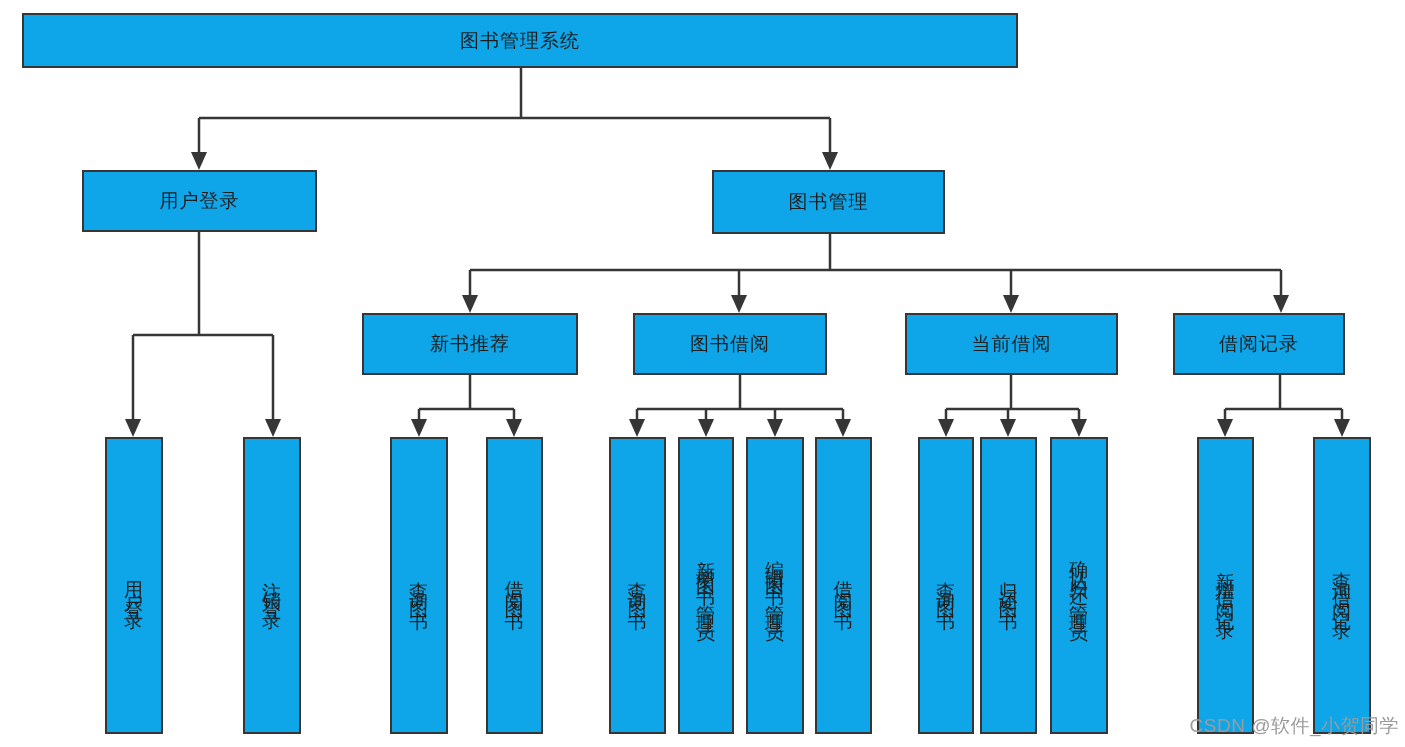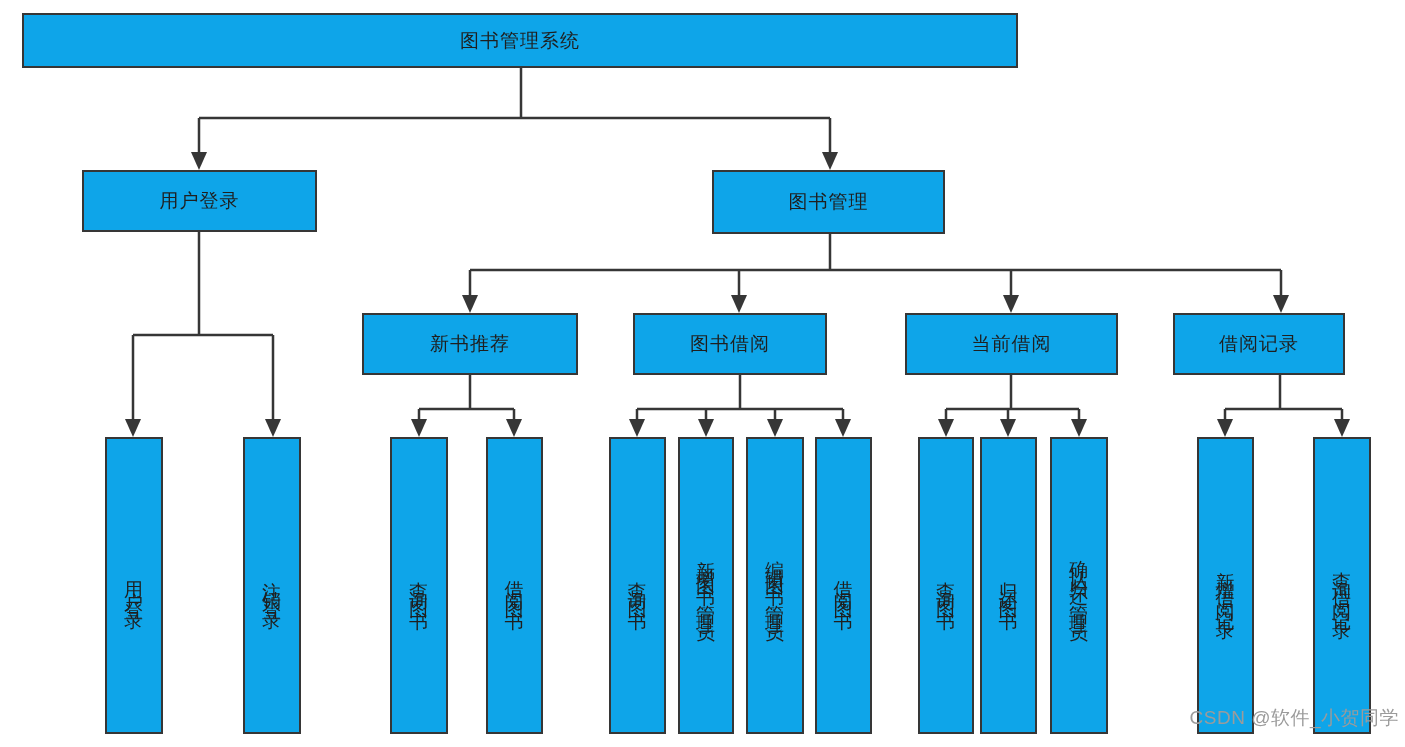--- a/index.html
+++ b/index.html
@@ -34,21 +34,21 @@
   .vnode .vlabel{
     writing-mode:vertical-rl;
     text-orientation:mixed;
     letter-spacing:10px;
     white-space:nowrap;
     line-height:1;
   }
   .vnode .vlabel.tight{letter-spacing:9px;}
   .watermark{
     position:absolute;
-    right:6px;bottom:16px;
+    right:6px;bottom:8px;
     color:var(--watermark);
     font-size:19px;
     letter-spacing:0.5px;
     z-index:5;
     pointer-events:none;
   }
 </style>
 </head>
 <body>
 

